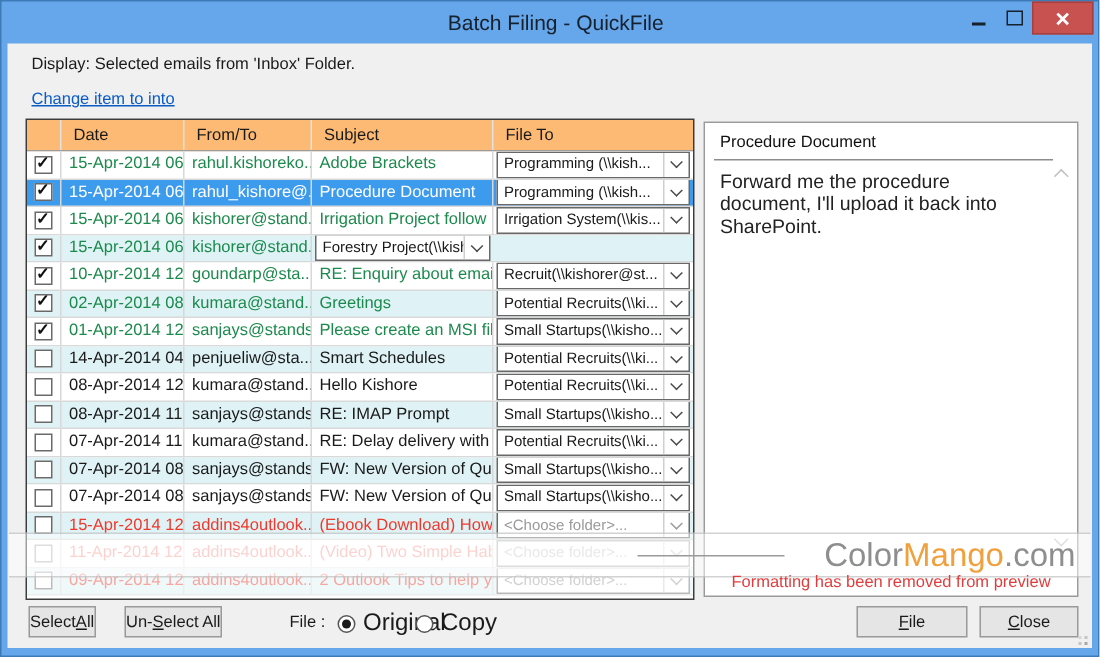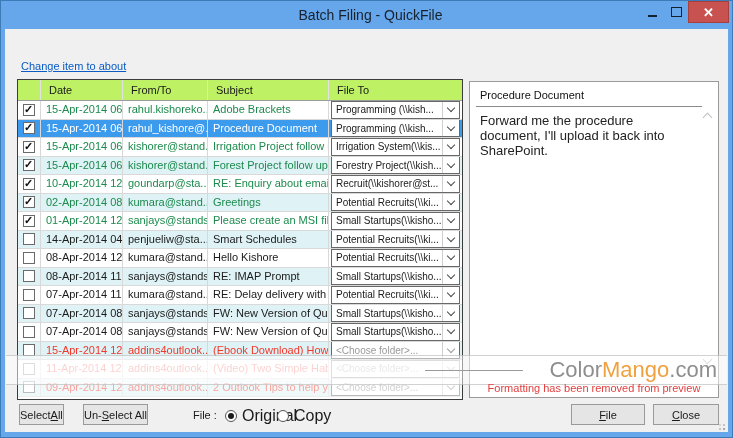--- a/index.html
+++ b/index.html
@@ -12,21 +12,21 @@
   .wbtn{width:24px;height:22px;display:flex;align-items:center;justify-content:center;cursor:pointer;}
   .glyph-min{width:9px;height:2px;background:#16212e;margin-top:8px;}
   .glyph-max{width:9px;height:8px;border:1.5px solid #16212e;background:transparent;}
   .btn-close{width:41px;height:22px;background:#c85250;border:1px solid #a83f3d;box-sizing:border-box;display:flex;align-items:center;justify-content:center;color:#fff;font-size:13px;font-weight:bold;cursor:pointer;}
   
   .content{position:absolute;left:4px;right:4px;top:28px;bottom:5px;background:#f0f0f0;}
   .display-text{position:absolute;left:20px;top:36px;font-size:11px;color:#1a1a1a;}
   .change-link{position:absolute;left:20px;top:59px;font-size:11px;color:#0a5bc4;text-decoration:underline;cursor:pointer;}
   
   .table{position:absolute;left:16px;top:78px;width:446px;height:321px;background:#fff;border:1px solid #3c3c3c;box-sizing:border-box;overflow:hidden;}
-  .thead{display:grid;grid-template-columns:23px 82px 85px 121px 1fr;height:20px;border-bottom:1px solid #9c9c9c;background:#bef264;}
+  .thead{display:grid;grid-template-columns:23px 82px 85px 121px 1fr;height:20px;border-bottom:1px solid #9c9c9c;background:#fdba74;}
   .th{font-size:11px;color:#1a1a1a;line-height:20px;padding-left:8px;border-right:1px solid #e2e2e2;overflow:hidden;white-space:nowrap;}
   .th:last-child{border-right:none;}
   .trow{display:grid;grid-template-columns:23px 82px 85px 121px 1fr;height:18.5px;border-bottom:1px solid #d9d9d9;background:#fff;box-sizing:border-box;}
   .trow.alt{background:#dff3f6;}
   .trow.sel{background:#3d9bee;}
   .trow.faded{opacity:.45;}
   .cell{font-size:11px;color:#1a1a1a;line-height:17.5px;padding-left:5px;border-right:1px solid #d8d8d8;overflow:hidden;white-space:nowrap;box-sizing:border-box;}
   .trow.t-green .cdate,.trow.t-green .cfrom,.trow.t-green .csubj{color:#1c8a4c;}
   .trow.t-red .cdate,.trow.t-red .cfrom,.trow.t-red .csubj{color:#f0382c;}
   .trow.sel .cdate,.trow.sel .cfrom,.trow.sel .csubj{color:#fff;}
@@ -87,21 +87,22 @@
           <span class="glyph-max"></span>
         </div>
       <div class="btn-close">
           <span>✕</span>
         </div>
     </div>
   </div>
 
   <div class="content"></div>
 
-  <a class="change-link">Change item to about</a>
+  <div class="display-text">Display: Selected emails from 'Inbox' Folder.</div>
+  <a class="change-link">Change item to into</a>
 
   <div class="table">
     <div class="thead">
       <div class="th"></div>
       <div class="th">Date</div>
       <div class="th">From/To</div>
       <div class="th">Subject</div>
       <div class="th">File To</div>
     </div>
     <div>
@@ -152,21 +153,20 @@
               </span>
             </div>
           </div>
         </div>
         <div class="trow alt t-green">
           <div class="cell ccb">
             <span class="cb on"></span>
           </div>
           <div class="cell cdate">15-Apr-2014 06:...</div>
           <div class="cell cfrom">kishorer@stand...</div>
-          <div class="cell csubj">Forest Project follow up</div>
           <div class="cell cfile">
             <div class="combo">
               <span class="combo-text">Forestry Project(\\kish...</span>
               <span class="combo-arrow">
                 <i class="chev down"></i>
               </span>
             </div>
           </div>
         </div>
         <div class="trow t-green">

